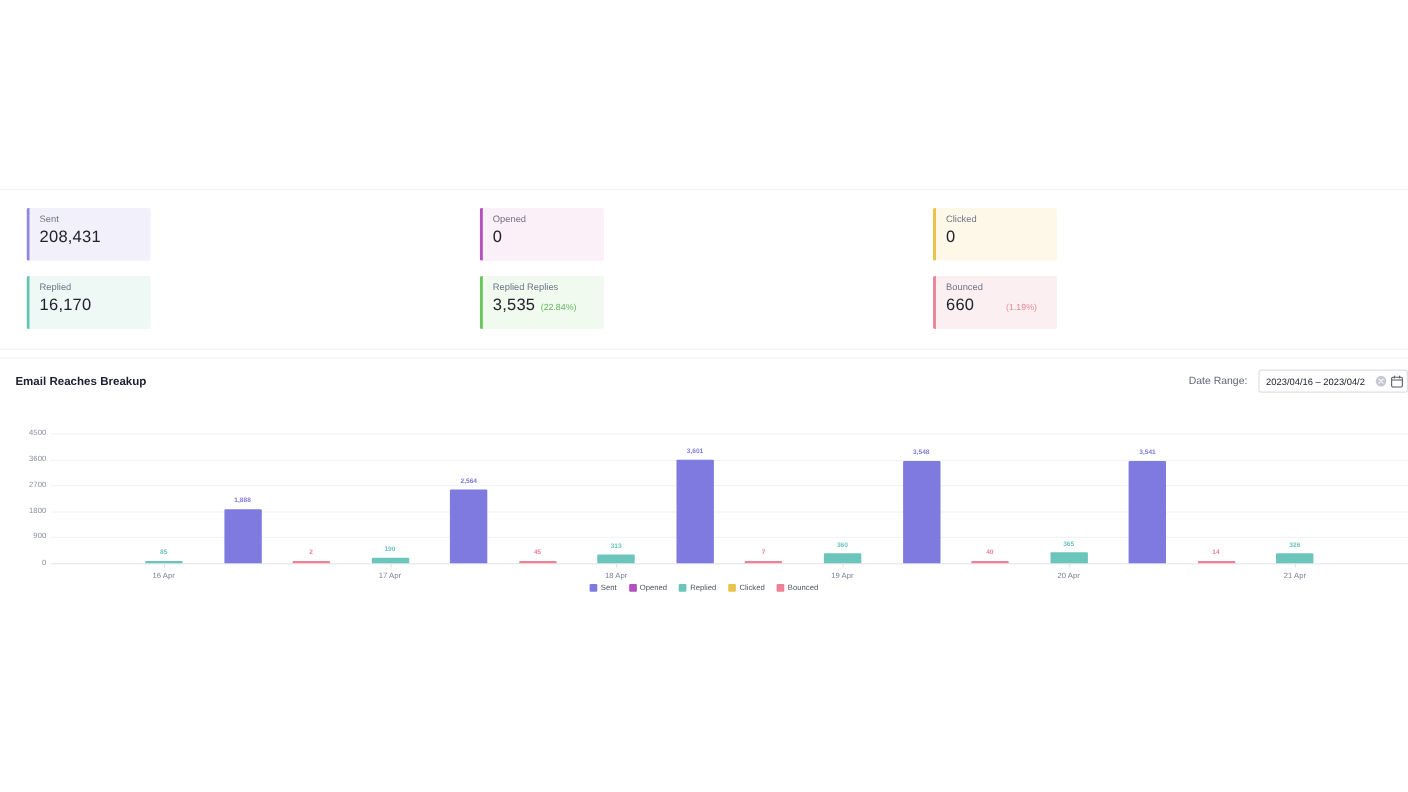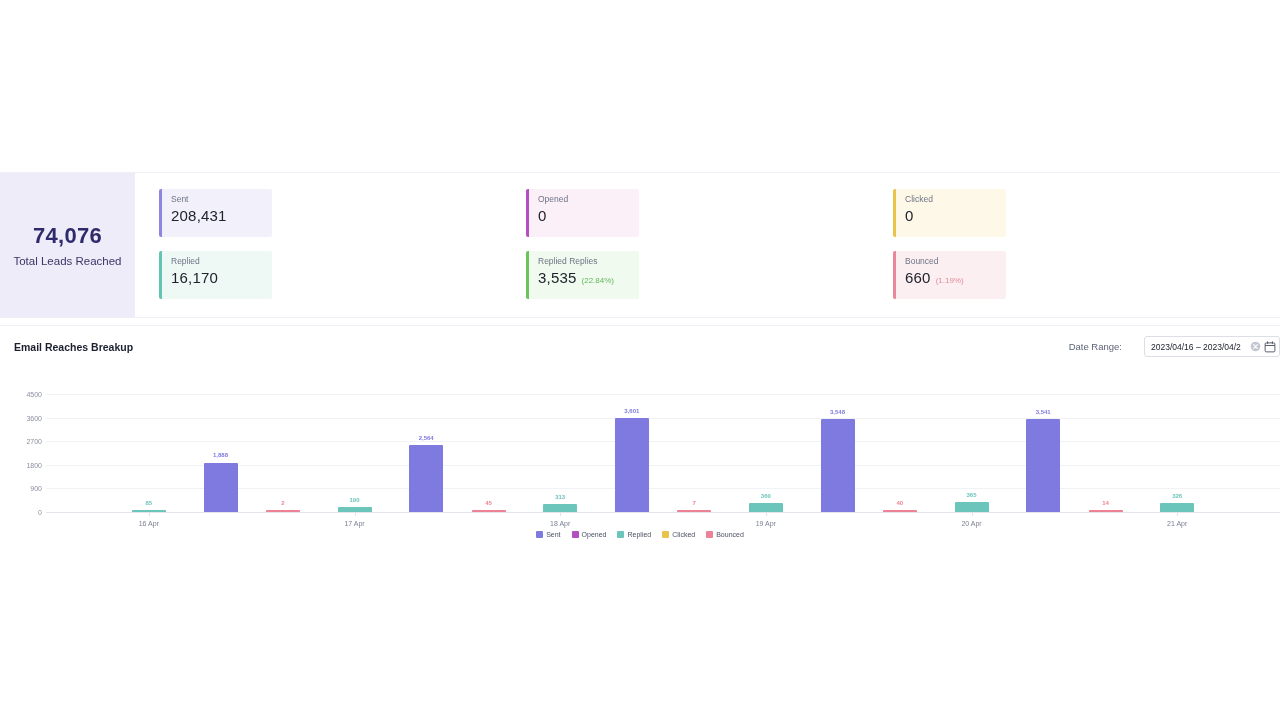--- a/index.html
+++ b/index.html
@@ -59,38 +59,38 @@
   .metric-value { font-size: 15px; color: #20232c; font-weight: 500; letter-spacing: .2px; }
   .metric-pct { font-size: 8px; }
 
   .c-sent    { background: #f2f1fb; border-left-color: #8b86e0; }
   .c-opened  { background: #fbeff8; border-left-color: #b44fc0; }
   .c-clicked { background: #fdf8e8; border-left-color: #e9c44c; }
   .c-replied { background: #eef8f5; border-left-color: #64c4b4; }
   .c-positive{ background: #f0faef; border-left-color: #69c45a; }
   .c-bounced { background: #fceff1; border-left-color: #e8889a; }
   .pct-positive { color: #63b85c; }
-  .pct-bounced  { color: #e38b9b; }
+  .pct-bounced  { color: #e38b9b; margin-left: 24px; }
 
   
   .chart-card {
     position: absolute; left: 0; top: 325px;
     width: 1280px; height: 225px;
     background: #ffffff;
     border-top: 1px solid #f0f1f6;
   }
   .chart-head {
     position: relative; height: 42px;
     display: flex; align-items: center;
     padding: 0 14px 0 14px;
   }
   .chart-title { font-size: 10.5px; font-weight: bold; color: #1b2030; }
   .daterange-wrap {
     position: absolute; right: 0px; top: 10px;
-    display: flex; align-items: center; gap: 22px;
+    display: flex; align-items: center; gap: 10px;
   }
   .daterange-label { font-size: 9.5px; color: #5d6478; }
   .daterange-box {
     width: 136px; height: 21px;
     border: 1px solid #dcdfe6; border-radius: 3px;
     background: #fff;
     display: flex; align-items: center;
     padding: 0 3px 0 6px; gap: 3px;
     overflow: hidden;
   }
@@ -143,24 +143,20 @@
   .legend-swatch { width: 7px; height: 7px; border-radius: 1px; }
   .legend-text { font-size: 7px; color: #4d5263; }
 </style>
 </head>
 <body>
 
 <div class="page">
 
   <div class="summary-strip">
 
-    <div class="total-panel">
-      <div class="total-value">74,076</div>
-      <div class="total-label">Total Leads Reached</div>
-    </div>
 
     <div class="metrics-area">
       <div class="metrics-grid">
 
         <div class="metric-card c-sent">
           <div class="metric-label">Sent</div>
           <div class="metric-row">
             <span class="metric-value">208,431</span>
             <span class="metric-pct"></span>
           </div>

